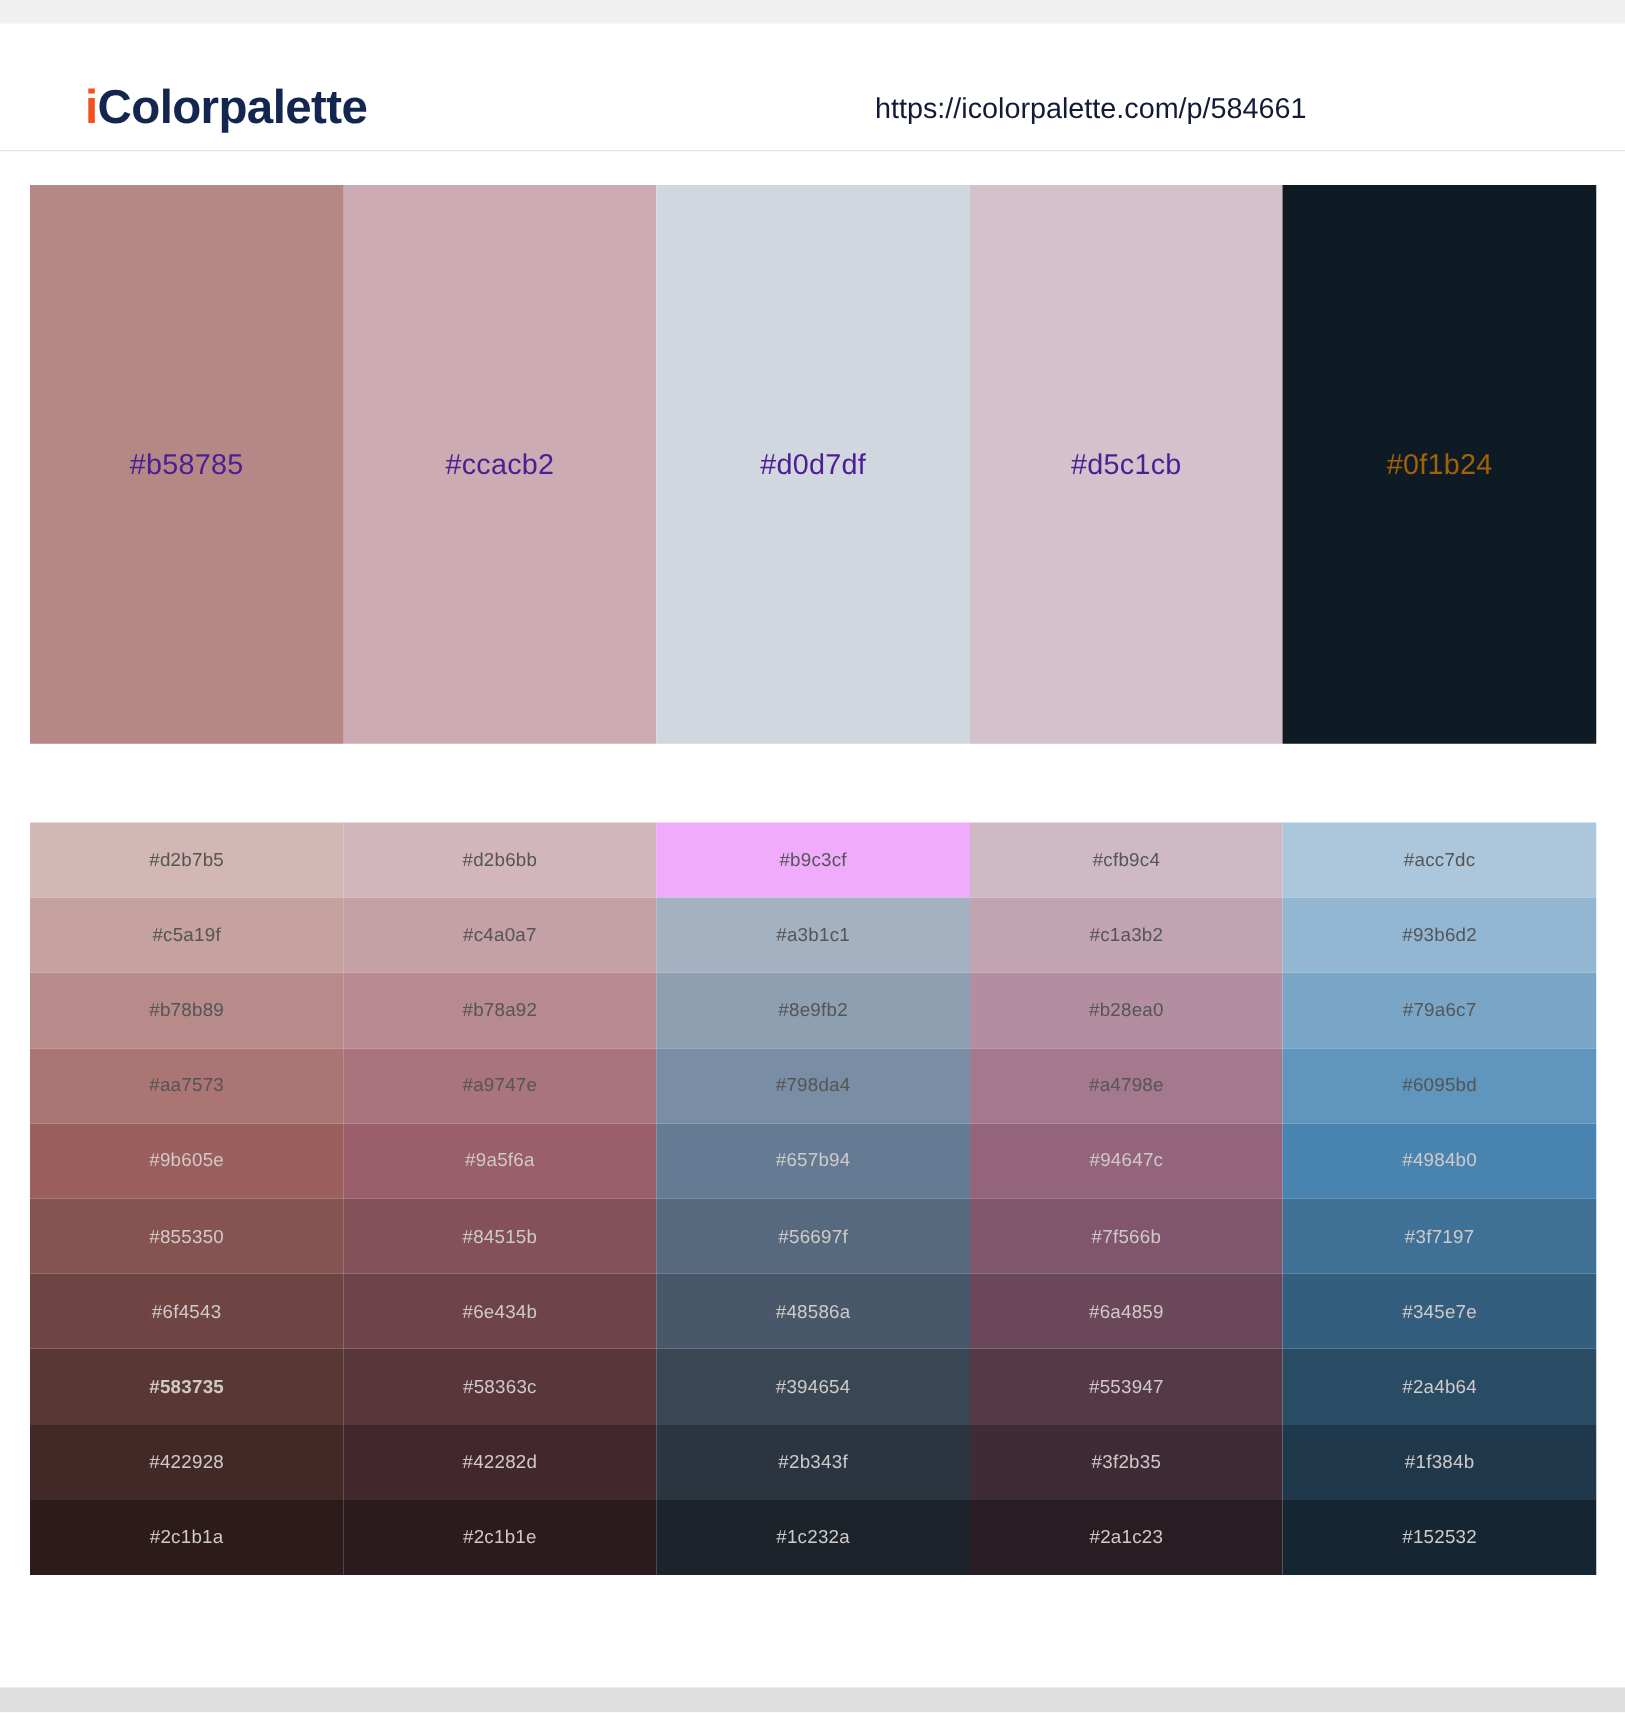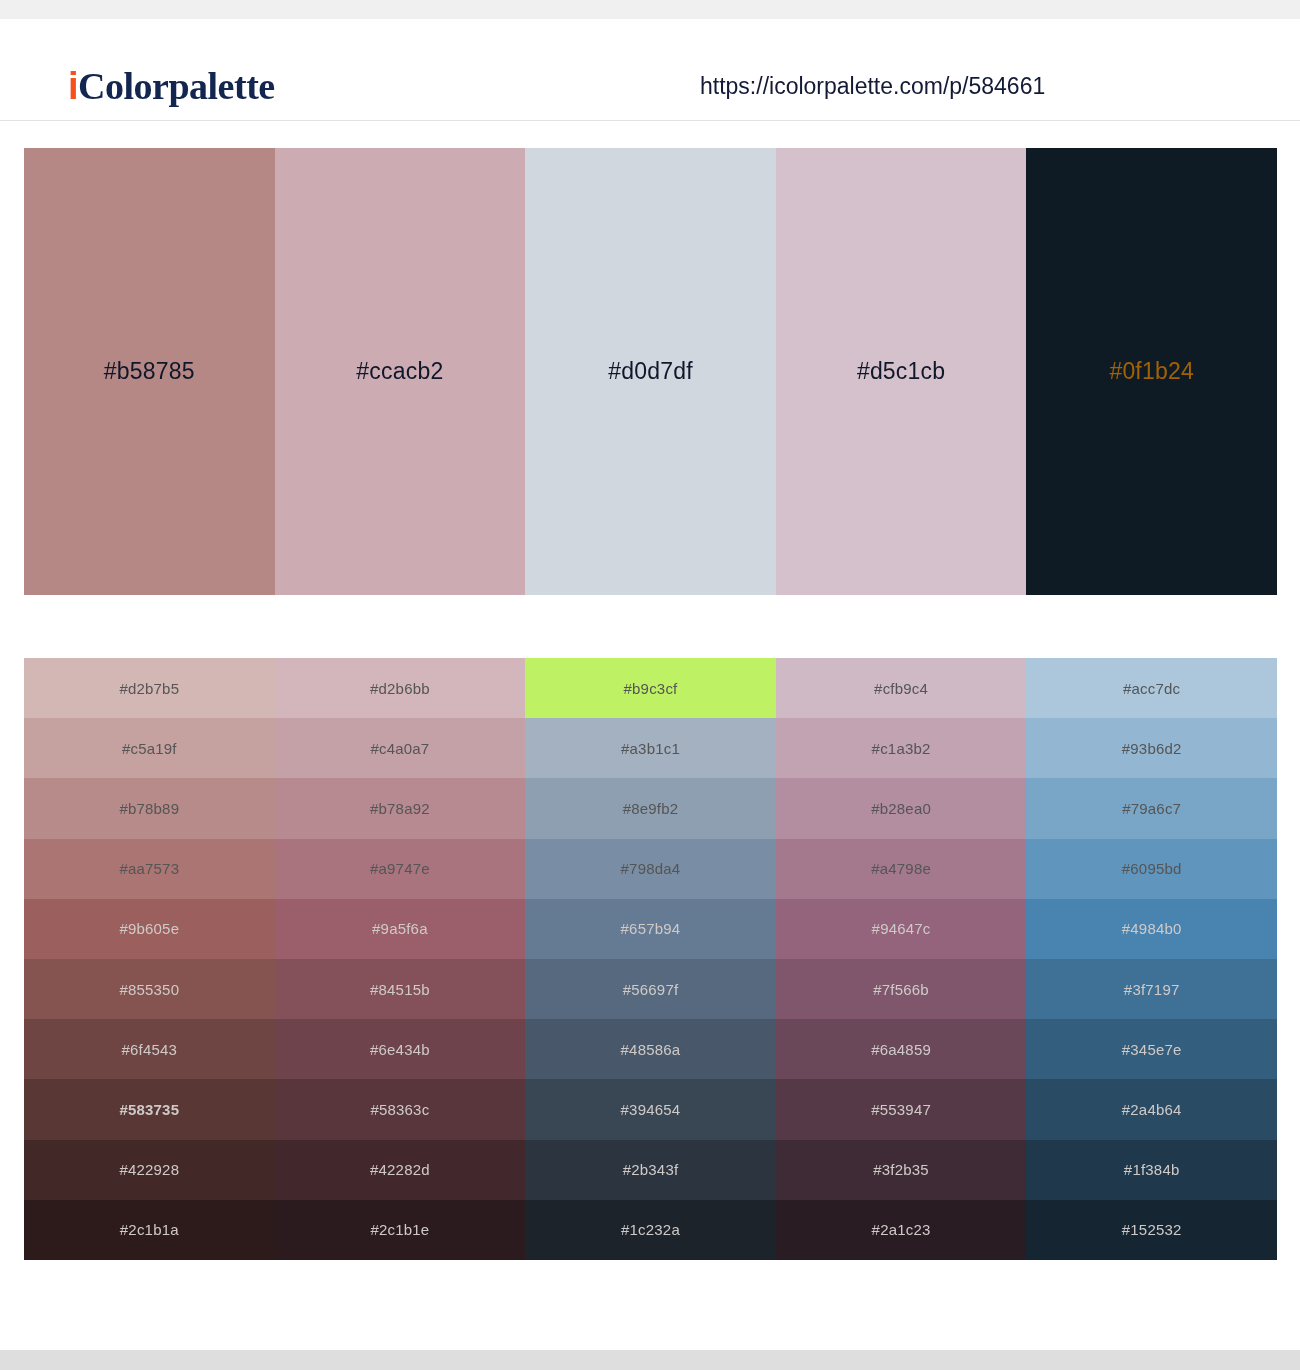--- a/index.html
+++ b/index.html
@@ -36,21 +36,21 @@
   .logo {
     position: absolute;
     left: 68px; top: 48px;
     font-size: 38px;
     font-weight: bold;
     letter-spacing: -0.5px;
     white-space: nowrap;
     line-height: 1;
   }
   .logo .logo-i { color: #f4511e; }
-  .logo .logo-rest { color: #12264f; font-family: Liberation Serif, serif; }
+  .logo .logo-rest { color: #12264f; }
   .page-url {
     position: absolute;
     left: 700px; top: 56px;
     font-size: 23px;
     color: #131a36;
     white-space: nowrap;
     line-height: 1;
   }
 
   
@@ -62,21 +62,21 @@
   }
   .palette-swatch {
     flex: 1 1 0;
     position: relative;
     display: flex;
     align-items: center;
     justify-content: center;
   }
   .palette-label {
     font-size: 23px;
-    color: #0f172a;
+    color: #4c1d95;
     letter-spacing: 0.2px;
     line-height: 1;
     user-select: none;
   }
   .palette-swatch.dark .palette-label { color: #a16207; }
 
   
   .grid {
     position: absolute;
     left: 24px; top: 658px;
@@ -144,21 +144,21 @@
     </div>
 
   <div class="grid" id="grid">
       <div class="grid-row">
         <div class="grid-cell" style="background: rgb(210, 183, 181);">
           <span class="grid-label">#d2b7b5</span>
         </div>
         <div class="grid-cell" style="background: rgb(210, 182, 187);">
           <span class="grid-label">#d2b6bb</span>
         </div>
-        <div class="grid-cell" style="background: #bef264;">
+        <div class="grid-cell" style="background: #f0abfc;">
           <span class="grid-label">#b9c3cf</span>
         </div>
         <div class="grid-cell" style="background: rgb(207, 185, 196);">
           <span class="grid-label">#cfb9c4</span>
         </div>
         <div class="grid-cell" style="background: rgb(172, 199, 220);">
           <span class="grid-label">#acc7dc</span>
         </div>
       </div>
       <div class="grid-row">

